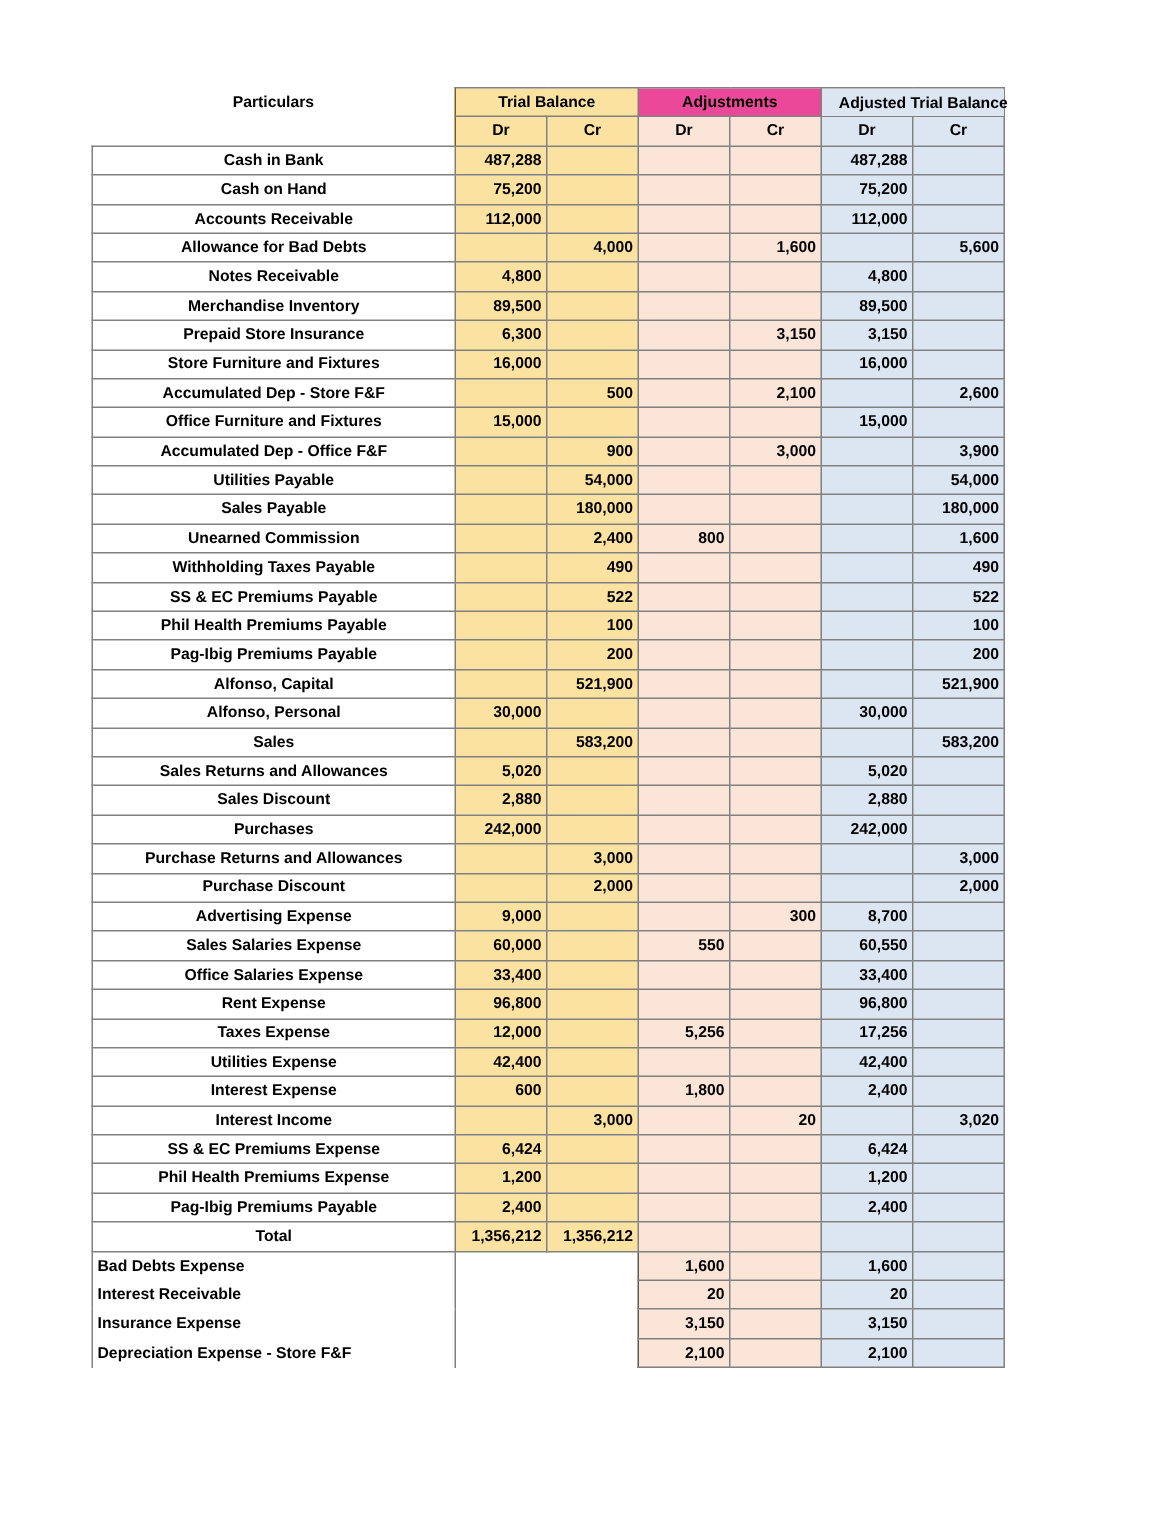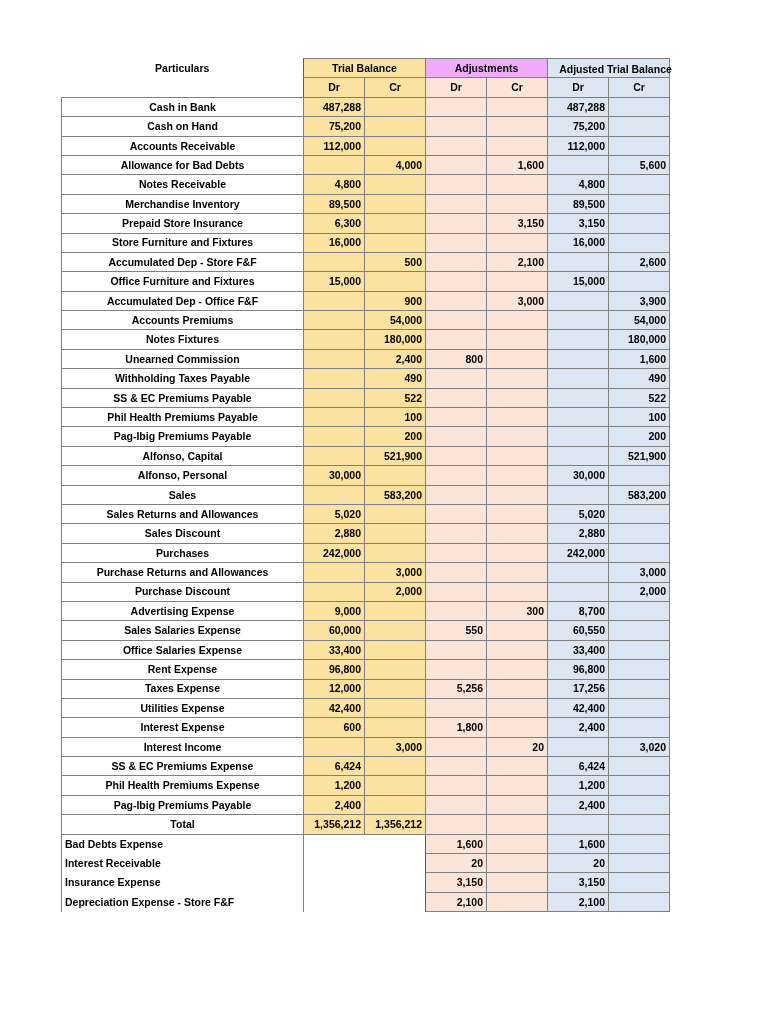--- a/index.html
+++ b/index.html
@@ -57,21 +57,21 @@
     height: 21px;
     border: 1px solid #808080;
   }
   .grp-part {
     border: none;
     text-align: center;
     vertical-align: middle;
     height: 21px;
   }
   .grp-tb  { background: #FCE2A0; }
-  .grp-adj { background: #f0abfc; }
+  .grp-adj { background: #ec4899; }
   .grp-atb { background: #DCE6F2; position: relative; }
   .grp-atb .overflow-label {
     position: absolute;
     left: 0;
     top: 0;
     width: 135px;
     line-height: 21px;
     white-space: nowrap;
   }
 
@@ -247,30 +247,30 @@
         <tr>
           <td class="lbl">Accumulated Dep - Office F&amp;F</td>
           <td class="num f-tb sep-left"></td>
           <td class="num f-tb">900</td>
           <td class="num f-adj sep-left-d"></td>
           <td class="num f-adj">3,000</td>
           <td class="num f-atb sep-left-d"></td>
           <td class="num f-atb">3,900</td>
         </tr>
         <tr>
-          <td class="lbl">Accounts Premiums</td>
+          <td class="lbl">Utilities Payable</td>
           <td class="num f-tb sep-left"></td>
           <td class="num f-tb">54,000</td>
           <td class="num f-adj sep-left-d"></td>
           <td class="num f-adj"></td>
           <td class="num f-atb sep-left-d"></td>
           <td class="num f-atb">54,000</td>
         </tr>
         <tr>
-          <td class="lbl">Notes Fixtures</td>
+          <td class="lbl">Sales Payable</td>
           <td class="num f-tb sep-left"></td>
           <td class="num f-tb">180,000</td>
           <td class="num f-adj sep-left-d"></td>
           <td class="num f-adj"></td>
           <td class="num f-atb sep-left-d"></td>
           <td class="num f-atb">180,000</td>
         </tr>
         <tr>
           <td class="lbl">Unearned Commission</td>
           <td class="num f-tb sep-left"></td>

